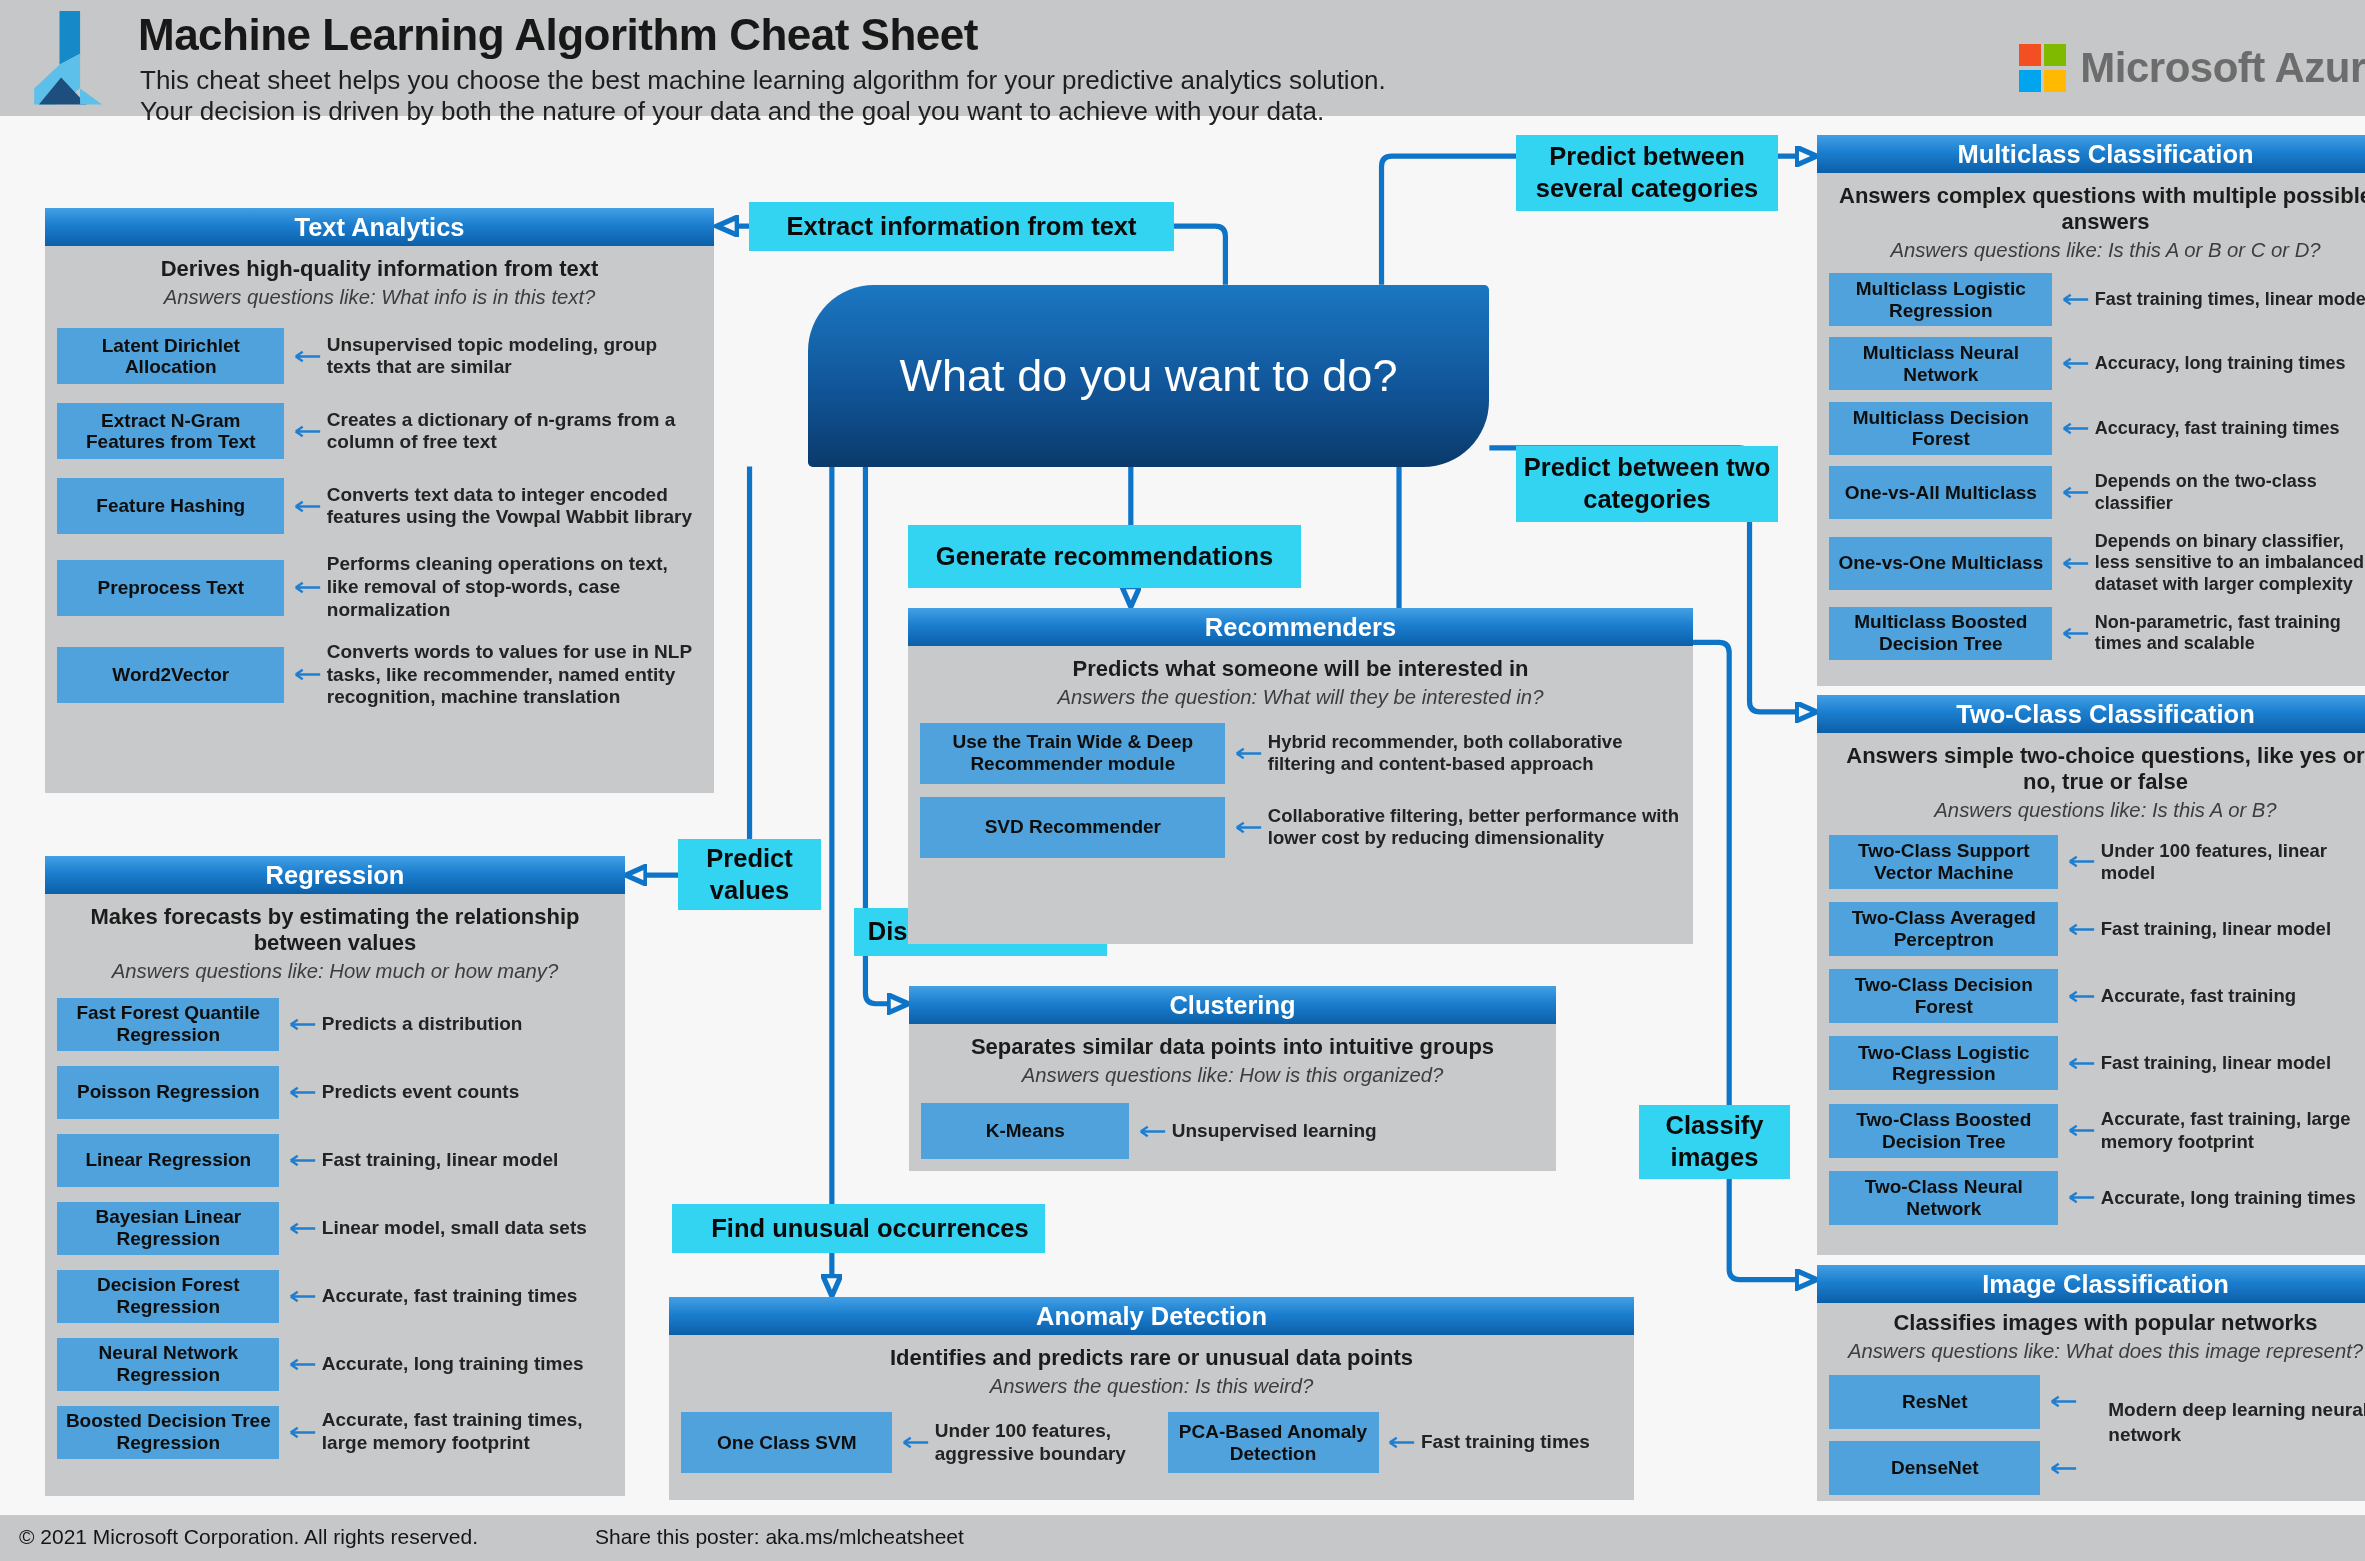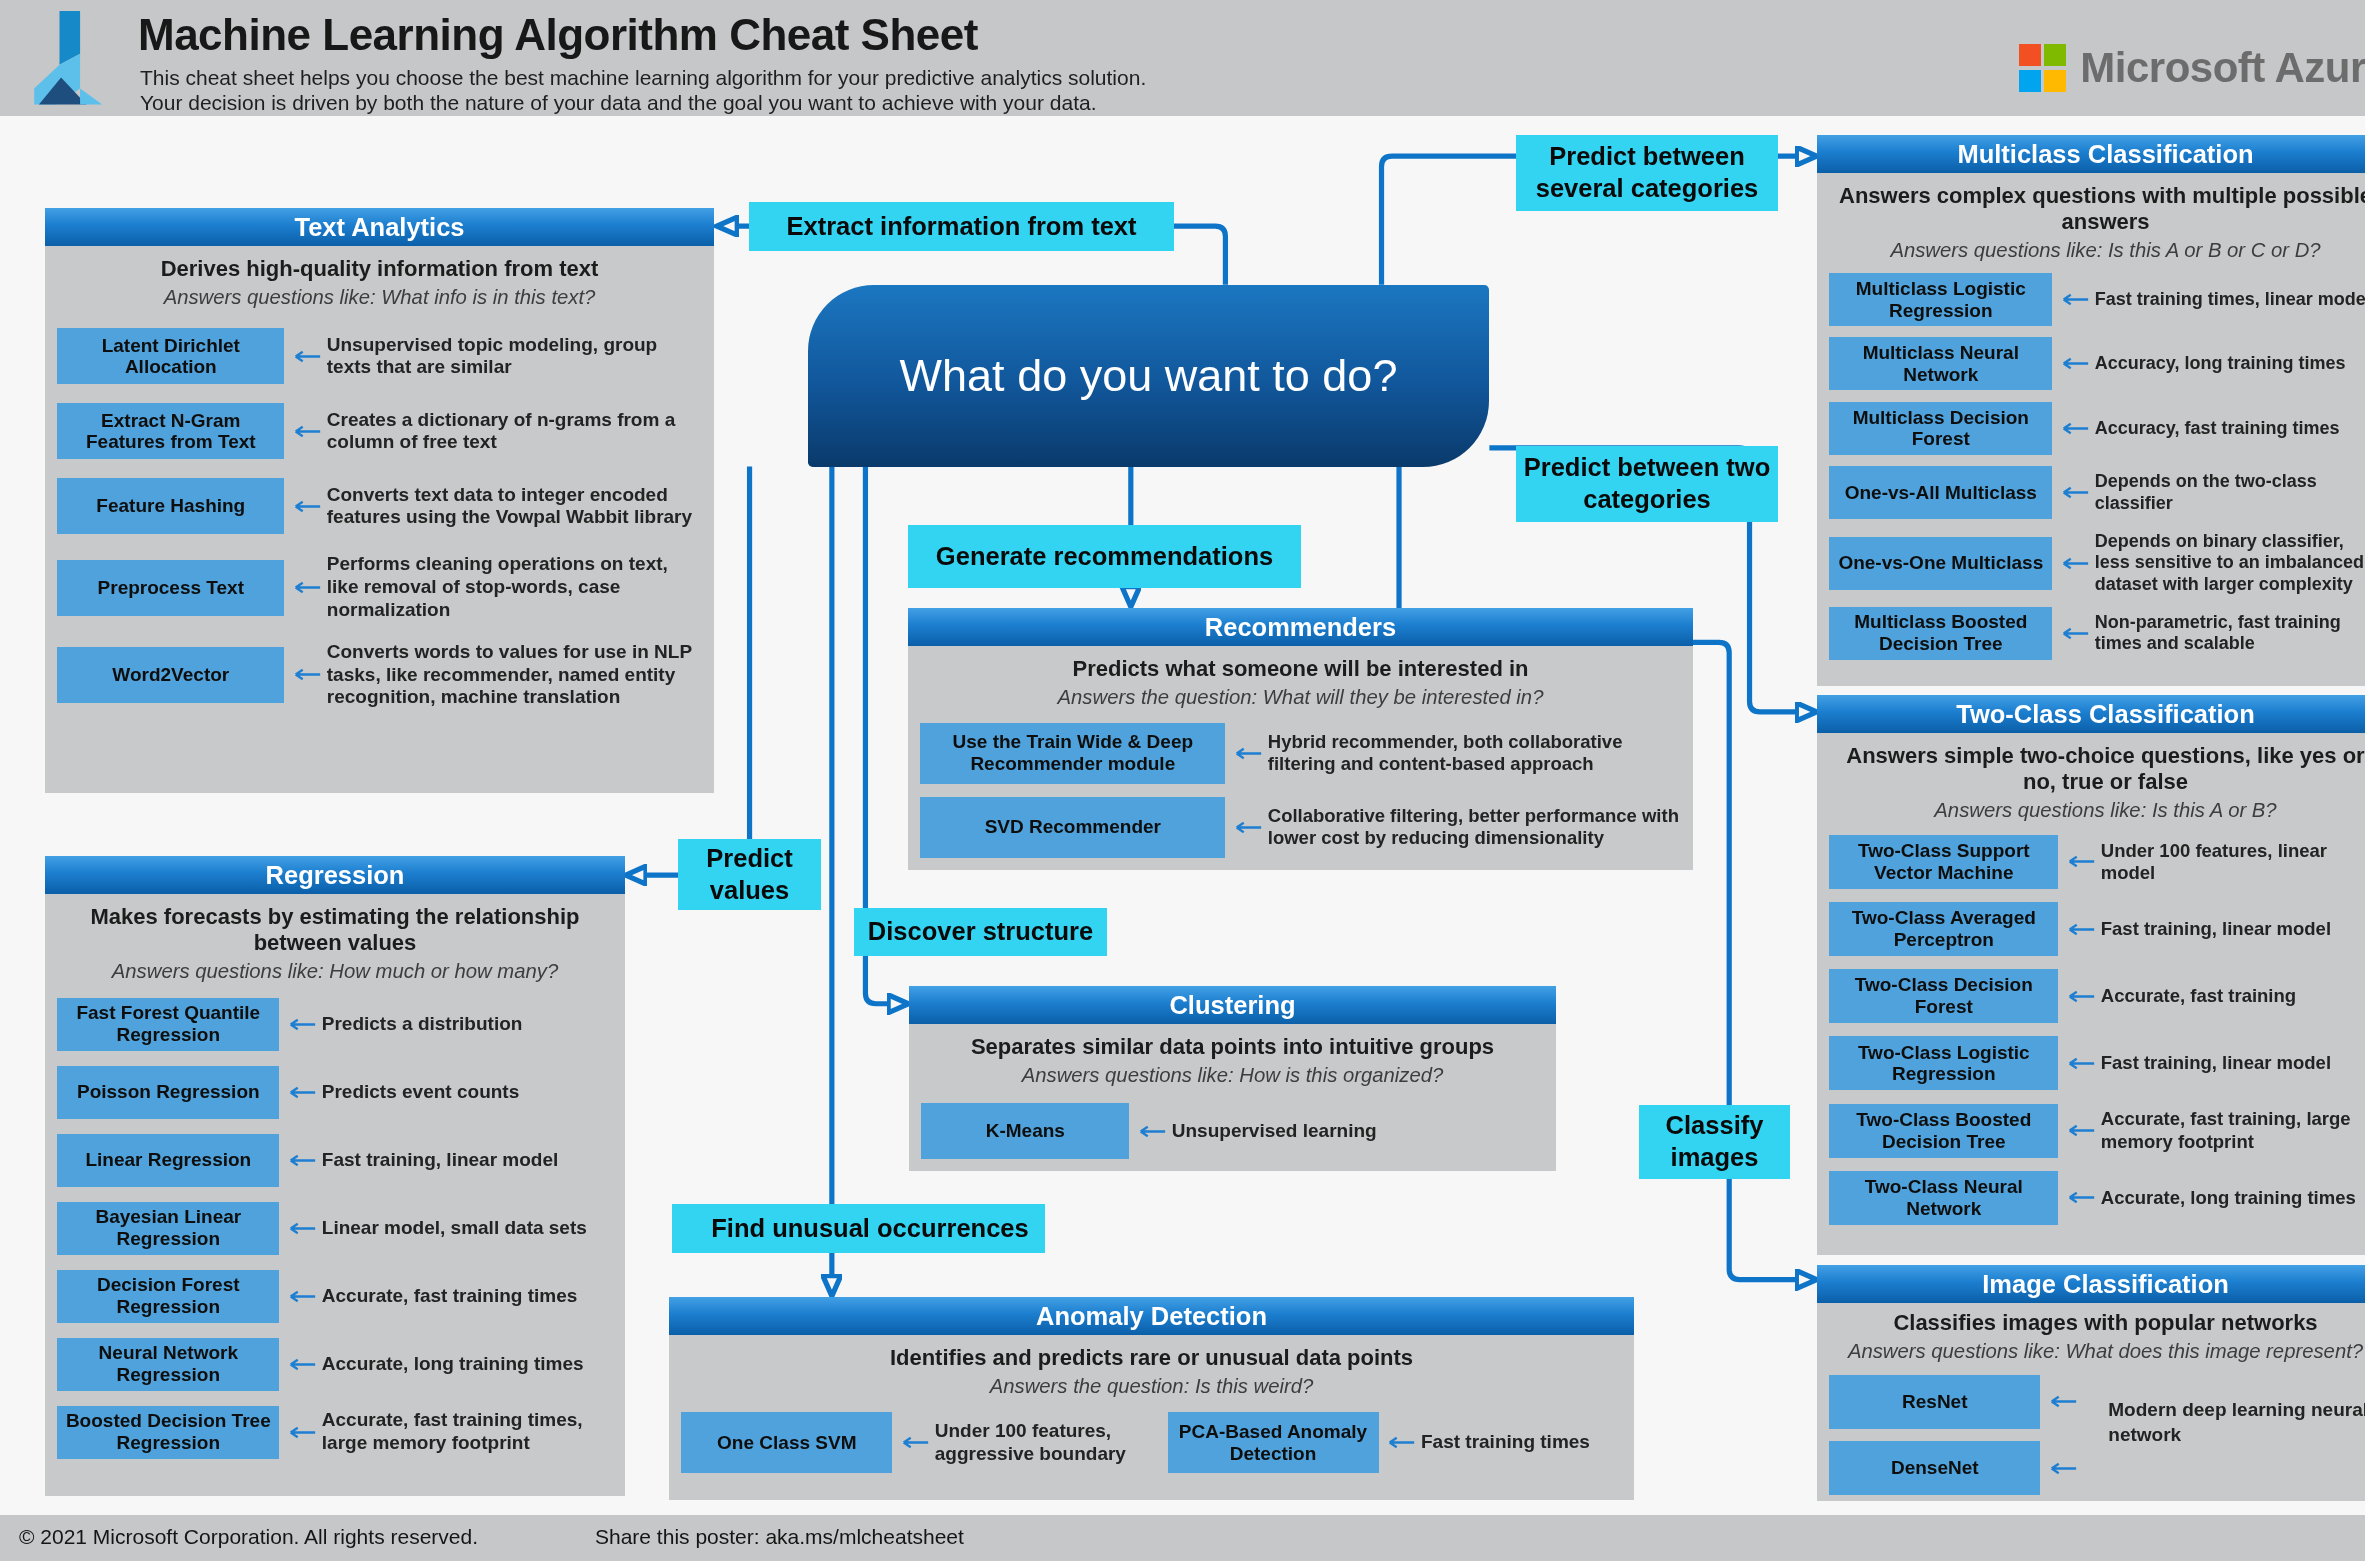--- a/index.html
+++ b/index.html
@@ -4,21 +4,21 @@
 <style>
   html,body{margin:0;padding:0;}
   body{
     width:2413px;height:1561px;position:relative;overflow:hidden;
     background:#f7f7f7;font-family:"Liberation Sans",sans-serif;color:#1b1b1b;
   }
   
   .hdr{position:absolute;left:0;top:0;width:2413px;height:116px;background:#c6c7c8;}
   .ftr{position:absolute;left:0;top:1515px;width:2413px;height:46px;background:#c6c7c8;}
   .hdr-title{position:absolute;left:138px;top:10.4px;font-size:44px;font-weight:700;color:#181818;letter-spacing:-0.5px;}
-  .hdr-sub{position:absolute;left:140px;top:65px;font-size:21px;line-height:1.2;color:#1f1f1f;}
+  .hdr-sub{position:absolute;left:140px;top:65px;font-size:26px;line-height:1.2;color:#1f1f1f;}
   .mlogo{position:absolute;left:29px;top:11.4px;width:80px;height:95px;}
   .mslogo{position:absolute;left:2019px;top:44px;display:flex;align-items:center;}
   .msquares{display:grid;grid-template-columns:22px 22px;grid-template-rows:22px 22px;gap:3.3px;}
   .ms-name{margin-left:14px;font-size:42px;font-weight:600;color:#6c6c6c;letter-spacing:-0.5px;}
   .ftr-copy{position:absolute;left:19px;top:1525px;font-size:21px;color:#151515;}
   .ftr-share{position:absolute;left:595px;top:1525px;font-size:21px;color:#151515;}
   
   .node{
     position:absolute;left:808px;top:285px;width:681px;height:182px;
     background:linear-gradient(180deg,#1b77c1 0%,#11569a 55%,#0a3a6b 100%);
@@ -57,21 +57,21 @@
   .algo{
     background:#4fa2db;color:#0e0e0e;font-weight:700;font-size:19px;line-height:1.15;
     display:flex;align-items:center;justify-content:center;text-align:center;
     padding:3.8px 6.6px;box-sizing:border-box;flex:none;
   }
   .ar{width:33px;height:17px;flex:none;margin:0 3.8px 0 5.7px;}
   .desc{font-size:19px;font-weight:700;color:#232323;line-height:1.2;flex:1;}
   
   #p-ta {left:45px;  top:208px;  width:669px;height:585px;}
   #p-reg{left:45px;  top:856px; width:580px;height:640px;}
-  #p-rec{left:908px;top:608px; width:785px;height:262px;}
+  #p-rec{left:908px;top:608px; width:785px;height:336px;}
   #p-clu{left:909px;top:986px; width:647px;height:185px;}
   #p-ano{left:669px;top:1297px; width:965px;height:203px;}
   #p-mc {left:1817px;top:135px;  width:577px;height:551px;}
   #p-tc {left:1817px;top:695px; width:577px;height:560px;}
   #p-img{left:1817px;top:1265px; width:577px;height:236px;}
   #p-ta  .algo{width:227px;min-height:56px;}  #p-ta  .row{margin-top:19px;}
   #p-reg .algo{width:222px;min-height:53px;}  #p-reg .row{margin-top:15px;}
   #p-rec .algo{width:305px;min-height:61px;}  #p-rec .row{margin-top:13.2px;} #p-rec .desc{font-size:18.5px;}
   #p-clu .algo{width:208px;min-height:56px;}  #p-clu .row{margin-top:16px;}
   #p-ano .algo{width:211px;min-height:61px;flex:none;}

